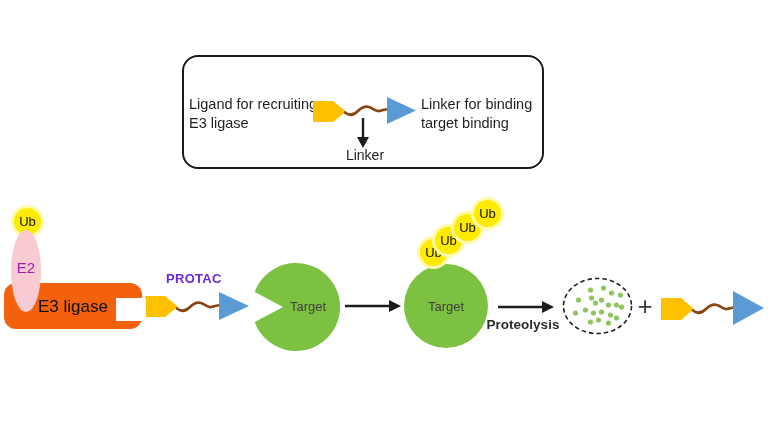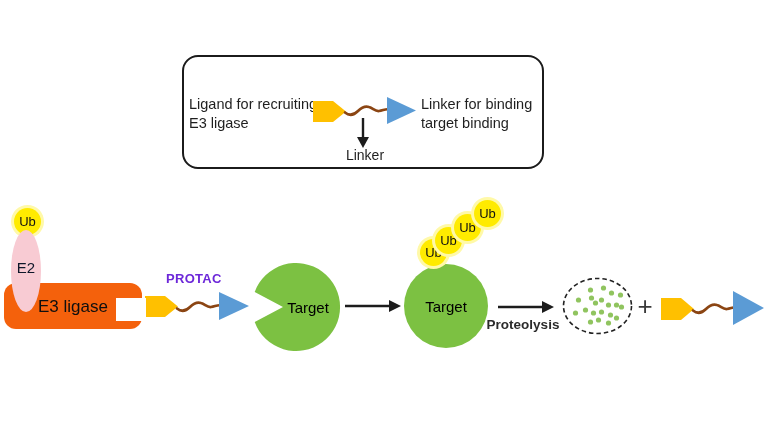--- a/index.html
+++ b/index.html
@@ -24,31 +24,31 @@
   .arrow-line{stroke:#1c1c1c;stroke-width:2.4;}
   .arrow-head{fill:#1c1c1c;}
   .fragment{fill:var(--fragments);}
 
   
   .ub-circle{width:27px;height:27px;border-radius:50%;background:var(--ub-fill);
     box-shadow:0 0 0 3px var(--ub-halo);display:flex;align-items:center;justify-content:center;
     font-size:13px;color:#111;}
   .ub-on-e2{left:14px;top:208px;}
   .e2-oval{left:11px;top:230px;width:30px;height:82px;border-radius:50%;background:var(--e2);
-    display:flex;align-items:center;justify-content:center;font-size:15px;color:#0f172a;z-index:3;}
+    display:flex;align-items:center;justify-content:center;font-size:15px;color:#a21caf;z-index:3;}
   .e2-oval span{margin-top:-8px;}
   .e3-rect{left:4px;top:283px;width:138px;height:46px;background:var(--e3-ligase);border-radius:12px;z-index:1;}
   .e3-notch{left:116px;top:298px;width:30px;height:23px;background:#ffffff;z-index:2;}
   .e3-label{left:38px;top:297px;width:100px;font-size:17px;color:#0f0f0f;z-index:4;}
 
   
   .protac-label{left:166px;top:271px;width:56px;font-size:13px;font-weight:600;color:#6d28d9;letter-spacing:.3px;}
 
   
-  .target-label{font-size:15px;color:#000000;}
+  .target-label{font-size:13px;color:#404040;}
   .pacman-label{left:278px;top:299px;width:60px;text-align:center;z-index:2;}
   .target2{left:404px;top:264px;width:84px;height:84px;border-radius:50%;background:var(--target);
     display:flex;align-items:center;justify-content:center;z-index:1;}
   .ubchain{z-index:3;}
   .ub1{left:420px;top:239px;}
   .ub2{left:435px;top:227px;}
   .ub3{left:454px;top:214px;}
   .ub4{left:474px;top:200px;}
 
   

